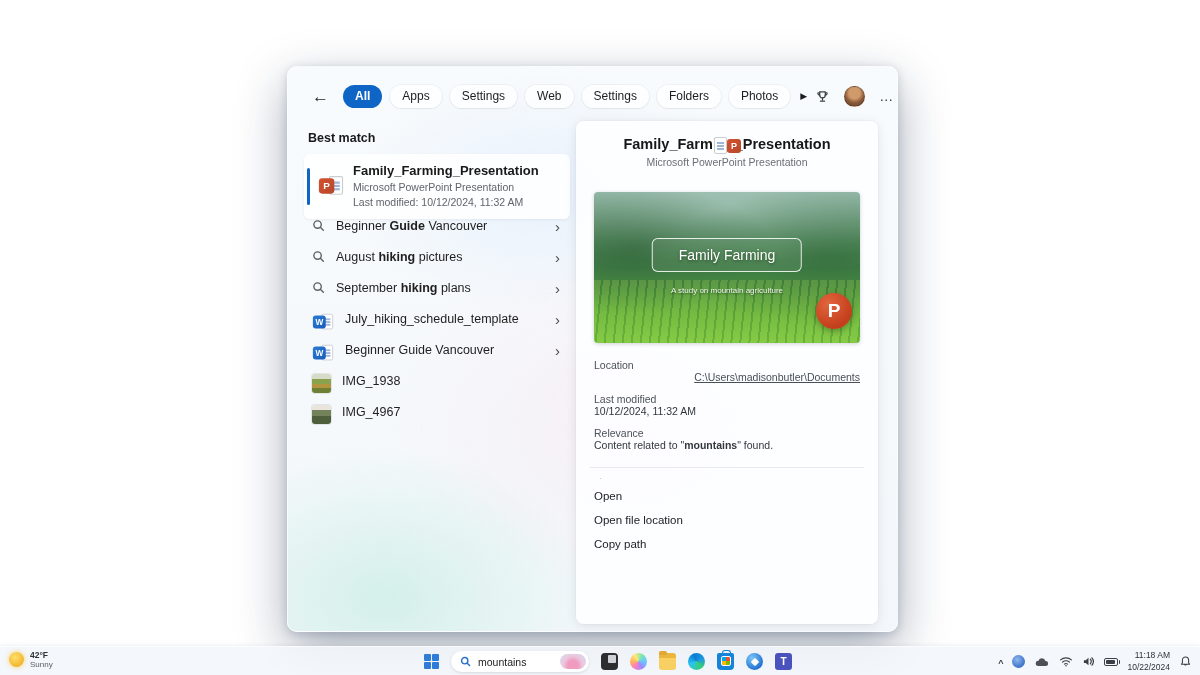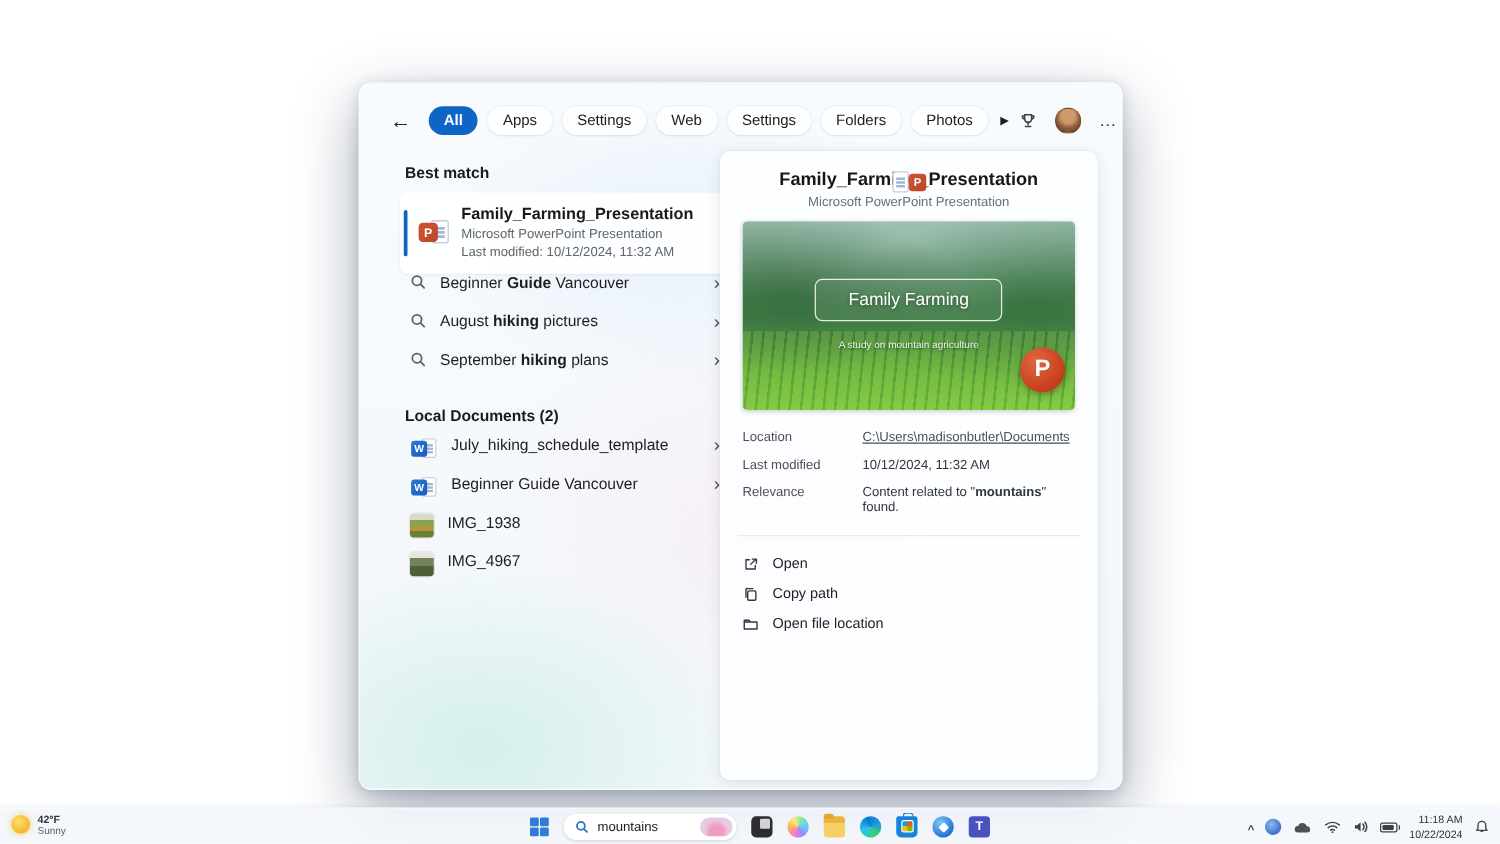--- a/index.html
+++ b/index.html
@@ -36,21 +36,21 @@
   .pill { height:23px; padding:0 12px; border-radius:12px; display:flex; align-items:center;
           background:rgba(255,255,255,.72); box-shadow:0 0 0 1px rgba(0,0,0,.04), 0 1px 2px rgba(0,0,0,.05);
           font-size:12px; color:#1d1d1d; white-space:nowrap; cursor:pointer; }
   .pill.active { background:#0f65c5; color:#fff; font-weight:bold; box-shadow:none; }
   .tab-overflow { font-size:9px; color:#1d1d1d; margin-left:2px; cursor:pointer; }
   .topbar-right { margin-left:auto; display:flex; align-items:center; gap:14px; }
   .avatar { width:21px; height:21px; border-radius:50%; border:1px solid rgba(0,0,0,.12);
             background:radial-gradient(circle at 50% 32%, #d09a6a 0 34%, #8a5a3a 60%, #5d3c27 100%); cursor:pointer; }
   .more { font-size:14px; color:#333; letter-spacing:1px; cursor:pointer; }
   
-  .left-col { position:absolute; left:32px; top:56px; width:266px; }
+  .left-col { position:absolute; left:16px; top:56px; width:266px; }
   .sec-header { font-size:12.5px; font-weight:bold; color:#1a1a1a; margin:14px 0 9px 4px; }
   .bm-card { position:relative; background:rgba(255,255,255,.88); border-radius:6px;
              box-shadow:0 1px 3px rgba(0,0,0,.06); padding:9px 10px 9px 16px;
              display:flex; align-items:center; gap:11px; cursor:pointer; }
   .bm-card::before { content:""; position:absolute; left:3px; top:14px; bottom:14px; width:3px; border-radius:2px; background:#0f65c5; }
   .bm-title { font-size:13px; font-weight:bold; color:#191919; margin-bottom:2px; }
   .bm-sub { font-size:10.5px; color:#60656b; line-height:1.45; }
   .row { display:flex; align-items:flex-start; height:31px; padding:0 6px 0 8px; gap:11px; border-radius:5px; cursor:pointer; }
   .row-label { font-size:12.5px; color:#1e1e1e; flex:1; white-space:nowrap; overflow:hidden; }
   .chev { font-size:15px; color:#4a4a4a; line-height:1; padding-right:4px; }
@@ -68,47 +68,47 @@
   .thumb.t2 { background:linear-gradient(180deg,#e9e5dc 0 24%, #73825a 24% 58%, #4d5f3b 58%); }
   
   .panel { position:absolute; left:288px; top:54px; width:302px; height:503px;
            background:rgba(253,254,255,.92); border-radius:8px;
            box-shadow:0 2px 12px rgba(0,0,0,.09), 0 0 0 1px rgba(0,0,0,.02);
            padding:15px 18px 0 18px; }
   .panel-head { text-align:center; }
   .panel-head .file-ic { margin:0 auto 6px auto; }
   .p-title { font-size:14.5px; font-weight:bold; color:#171717; }
   .p-sub { font-size:10.5px; color:#6a6f75; margin-top:4px; }
-  .preview { position:relative; margin-top:9px; width:266px; height:151px; border-radius:4px; overflow:hidden;
+  .preview { position:relative; margin-top:24px; width:266px; height:151px; border-radius:4px; overflow:hidden;
              box-shadow:0 1px 4px rgba(0,0,0,.18);
              background:
                radial-gradient(ellipse 200px 90px at 15% 38%, rgba(38,84,48,.55), transparent 70%),
                radial-gradient(ellipse 220px 100px at 88% 42%, rgba(40,92,52,.5), transparent 70%),
                radial-gradient(ellipse 300px 70px at 50% 12%, rgba(185,215,205,.5), transparent 75%),
                linear-gradient(180deg,#8fb4a4 0%, #74a183 16%, #55905c 34%, #47874c 50%, #4f9a3f 66%, #63b23a 82%, #76c43f 100%);
              cursor:pointer; }
   .terraces { position:absolute; left:0; right:0; bottom:0; height:42%;
               background:repeating-linear-gradient(96deg, rgba(198,228,96,.30) 0 7px, rgba(52,110,40,.30) 7px 9px); opacity:.65; }
   .slide-box { position:absolute; left:50%; top:42%; transform:translate(-50%,-50%);
                border:1.5px solid rgba(255,255,255,.85); border-radius:6px;
                background:rgba(160,190,160,.14); padding:7px 26px; }
   .slide-title { font-size:14px; color:#fff; text-shadow:0 1px 3px rgba(0,30,0,.5); white-space:nowrap; }
   .slide-sub { position:absolute; left:0; right:0; top:62%; text-align:center; font-size:8px; color:#eef5ee;
                text-shadow:0 1px 2px rgba(0,30,0,.6); }
   .ppt-badge { position:absolute; right:8px; bottom:14px; width:36px; height:36px; border-radius:50%;
                background:radial-gradient(circle at 35% 30%, #e2663f, #c43e1c 70%);
                display:flex; align-items:center; justify-content:center;
                color:#fff; font-weight:bold; font-size:19px; box-shadow:0 2px 6px rgba(0,0,0,.3); }
   .meta { margin-top:16px; }
-  .meta-row { display:flex; margin-bottom:10px; }
+  .meta-row { display:flex; margin-bottom:10px;flex-direction:column; }
   .meta-label { width:96px; font-size:10.5px; color:#4c5157; flex:0 0 auto; }
   .meta-value { font-size:10.5px; color:#33373c; }
   .meta-value.link { text-decoration:underline; color:#474f58; cursor:pointer; word-break:break-all;text-align:right; }
   .divider { height:1px; background:#e7e9ec; margin:16px -4px 10px -4px; }
-  .action { display:flex; align-items:center; gap:11px; height:24px; cursor:pointer; border-radius:4px; }
+  .action { display:flex; align-items:flex-start; gap:11px; height:24px; cursor:pointer; border-radius:4px;flex-direction:column; }
   .action-label { font-size:11.5px; color:#202327; }
   .act-ic { width:13px; height:13px; }
   
   .taskbar { position:absolute; left:0; bottom:0; width:1200px; height:29px;
              background:rgba(242,246,250,.88); border-top:1px solid rgba(255,255,255,.6);
              box-shadow:0 -1px 4px rgba(40,60,90,.08); }
   .weather { position:absolute; left:9px; top:3px; display:flex; align-items:center; gap:6px; cursor:pointer; }
   .sun { width:15px; height:15px; border-radius:50%; background:radial-gradient(circle at 40% 35%, #ffe06a, #f3b22a 75%); box-shadow:0 0 5px rgba(250,200,60,.8); }
   .weather-text { line-height:1.2; }
   .w-temp { font-size:8.5px; color:#2e3338; font-weight:bold; }
@@ -209,21 +209,20 @@
     </div>
     <div class="row">
       <svg class="gray mag-ic" viewBox="0 0 14 14">
           <circle cx="6" cy="6" r="4"></circle>
           <path d="m9.2 9.2 3 3"></path>
         </svg>
       <span class="row-label"><span>September </span><b>hiking</b><span> plans</span></span>
       <span class="chev">›</span>
     </div>
 
-    <div class="sec-header">Local Documents (2)</div>
     <div class="row">
       <span class="file-ic" style="transform:scale(.92)">
         <span class="page">
             <i style="top:4px"></i>
             <i style="top:7px"></i>
             <i style="top:10px"></i>
           </span>
         <span class="sq word">W</span>
       </span>
       <span class="row-label">July_hiking_schedule_template</span>
@@ -293,30 +292,30 @@
     <div class="divider"></div>
 
     <div class="action">
       <svg class="mono-act act-ic" viewBox="0 0 14 14">
           <path d="M6 3H3v8h8V8M8.5 2.5H12V6M11.5 2.5 7 7"></path>
         </svg>
       <span class="action-label">Open</span>
     </div>
     <div class="action">
       <svg class="mono-act act-ic" viewBox="0 0 14 14">
+          <path d="M1.5 3.5h4l1.3 1.5h5.7v6H1.5zM1.5 5h11"></path>
+        </svg>
+      <span class="action-label">Open file location</span>
+    </div>
+    <div class="action">
+      <svg class="mono-act act-ic" viewBox="0 0 14 14">
           <rect x="4.5" y="4" width="7" height="8" rx="1"></rect>
           <path d="M3 9.5V2.8A1 1 0 0 1 4 2h5"></path>
         </svg>
       <span class="action-label">Copy path</span>
-    </div>
-    <div class="action">
-      <svg class="mono-act act-ic" viewBox="0 0 14 14">
-          <path d="M1.5 3.5h4l1.3 1.5h5.7v6H1.5zM1.5 5h11"></path>
-        </svg>
-      <span class="action-label">Open file location</span>
     </div>
   </div>
 </div>
 
 <div class="taskbar">
   <div class="weather">
     <span class="sun"></span>
     <span class="weather-text">
       <div class="w-temp">42°F</div>
       <div class="w-cond">Sunny</div>

